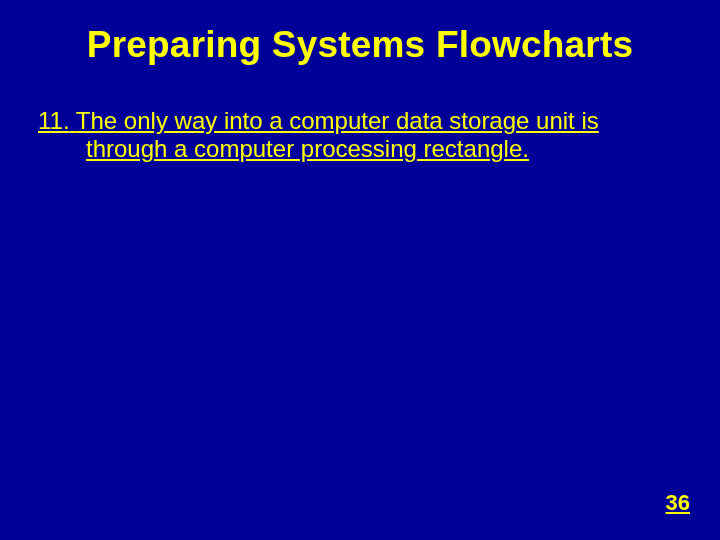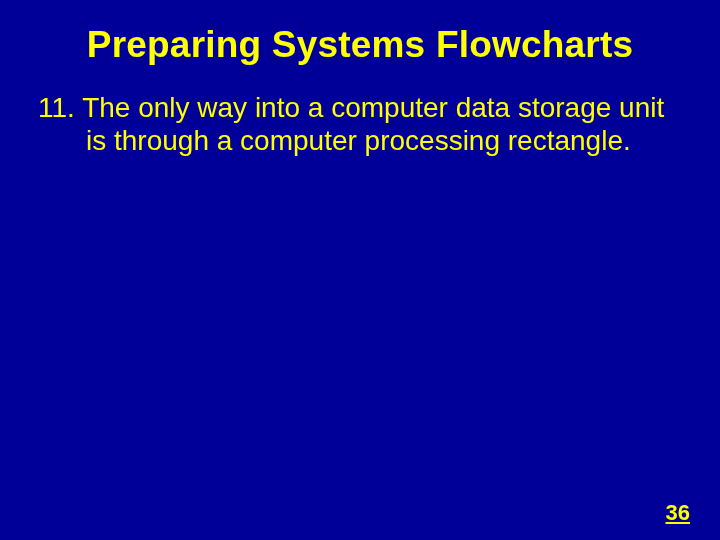--- a/index.html
+++ b/index.html
@@ -14,39 +14,40 @@
     width: 720px;
     height: 540px;
     padding: 24px 38px 0 38px;
     position: relative;
   }
   .title {
     text-align: center;
     font-weight: bold;
     font-size: 37px;
     line-height: 1.15;
-    margin-bottom: 24px;
+    margin-bottom: 40px;
     letter-spacing: 0.2px;
   }
   .list {
     list-style: none;
   }
   .list li {
-    font-size: 28px;
+    font-size: 24px;
     line-height: 1.18;
     margin-bottom: 26px;
     padding-left: 48px;
     text-indent: -48px;
+    text-decoration: underline;
   }
   .list .num {
     display: inline;
   }
   .page-num {
     position: absolute;
-    bottom: 14px;
+    bottom: 24px;
     right: 30px;
     font-size: 22px;
     font-weight: bold;
     text-decoration: underline;
   }
 </style>
 </head>
 <body>
 
 <div class="slide">

